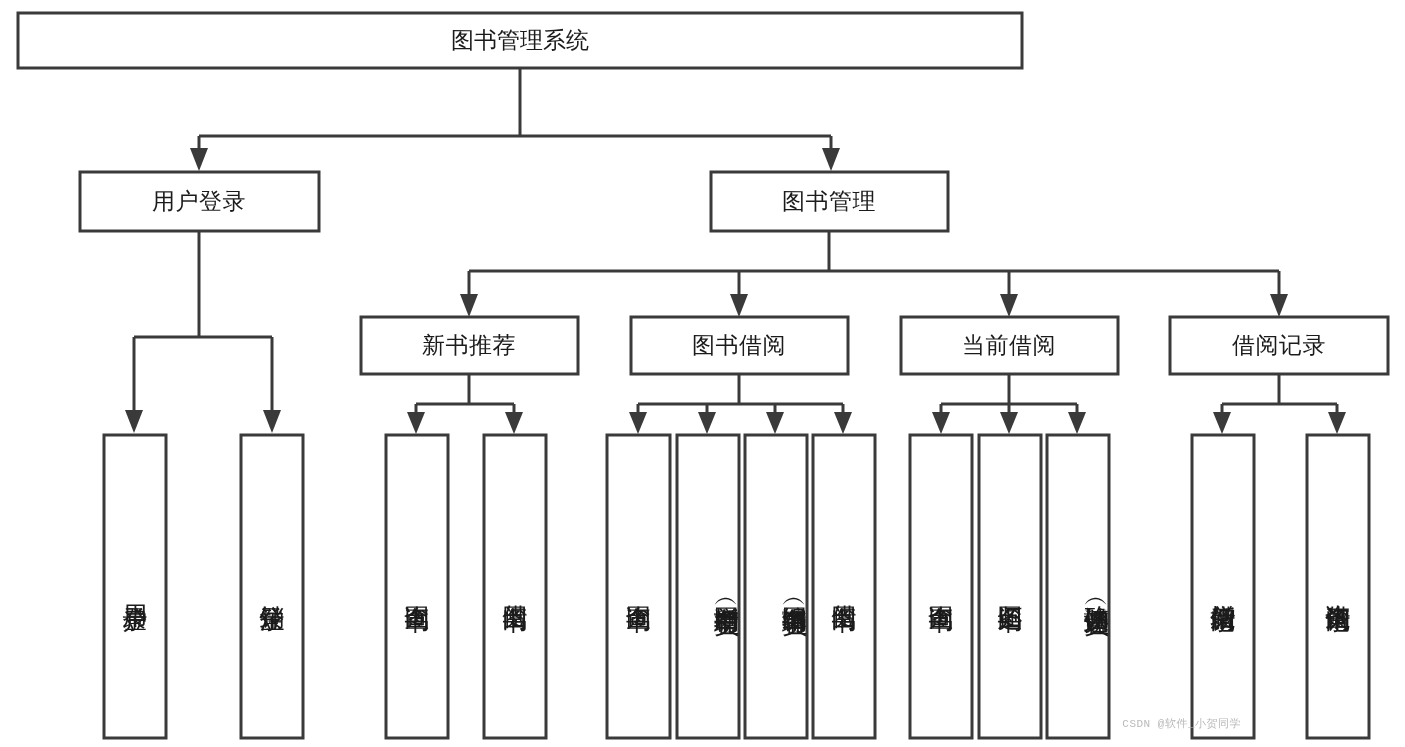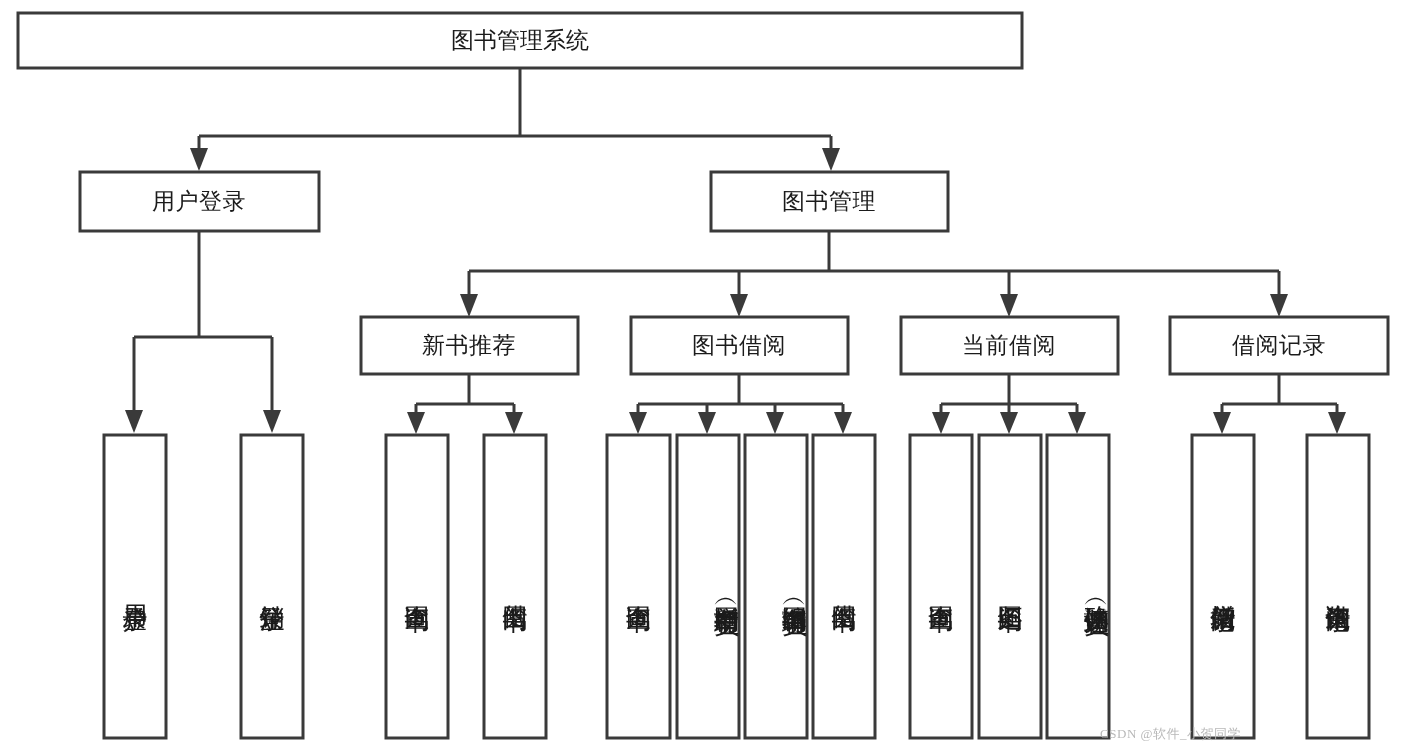--- a/index.html
+++ b/index.html
@@ -70,23 +70,23 @@
     align-items: center;
     justify-content: center;
     text-align: center;
     white-space: normal;
     letter-spacing: 1px;
     pointer-events: none;
   }
   .watermark {
     position: absolute;
     right: 8px;
-    bottom: 4px;
-    font-family: Liberation Serif, serif;
-    font-size: 13px;
+    bottom: 16px;
+    font-family: Liberation Mono, monospace;
+    font-size: 11px;
     color: #b9b9b9;
     white-space: nowrap;
     letter-spacing: 0.5px;
   }
 </style>
 </head>
 <body>
 
 <div id="diagram-root">
 

